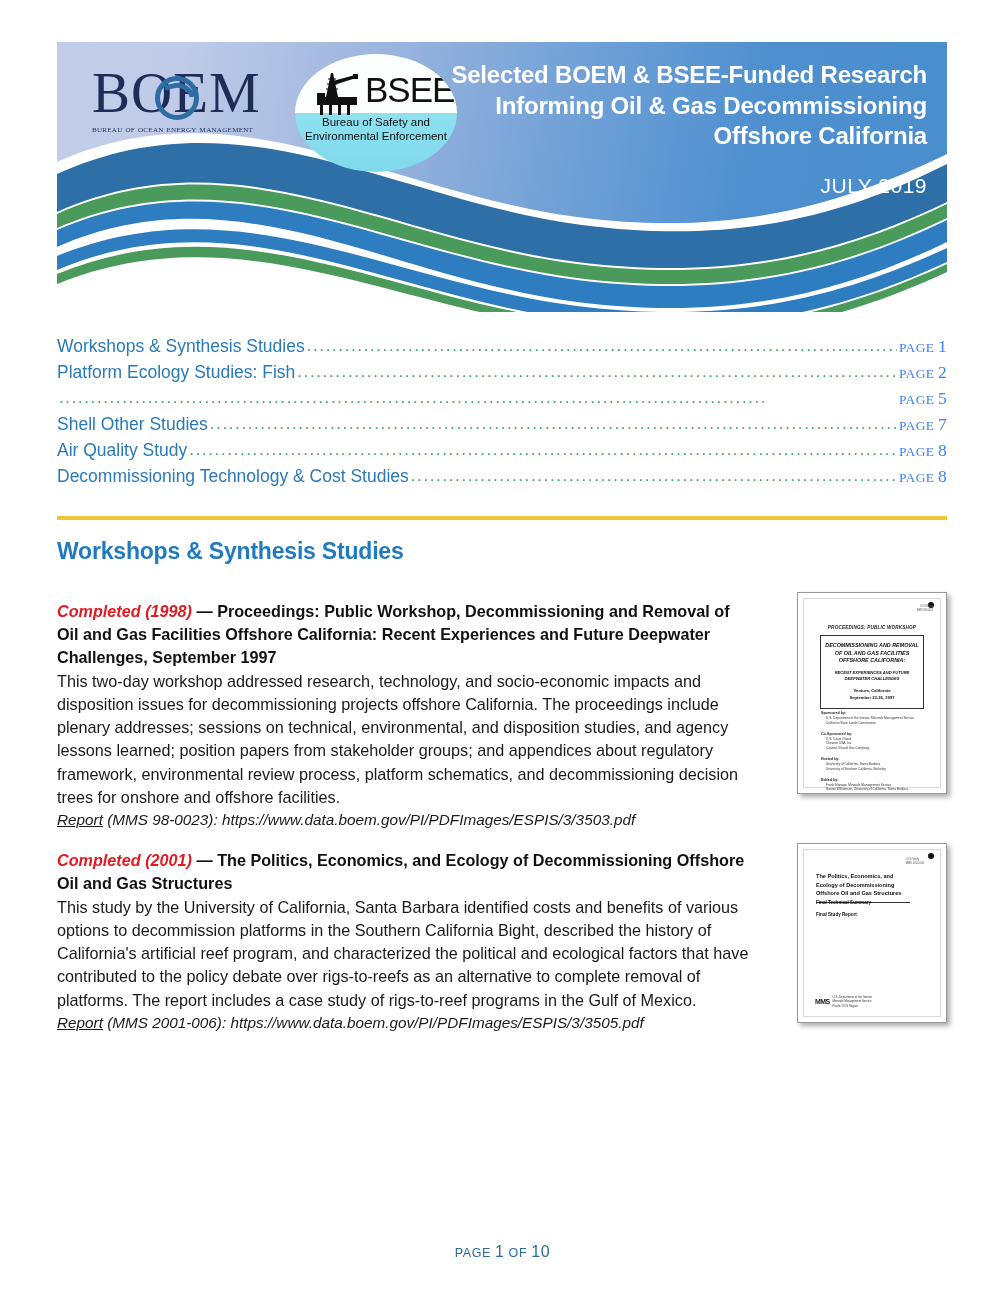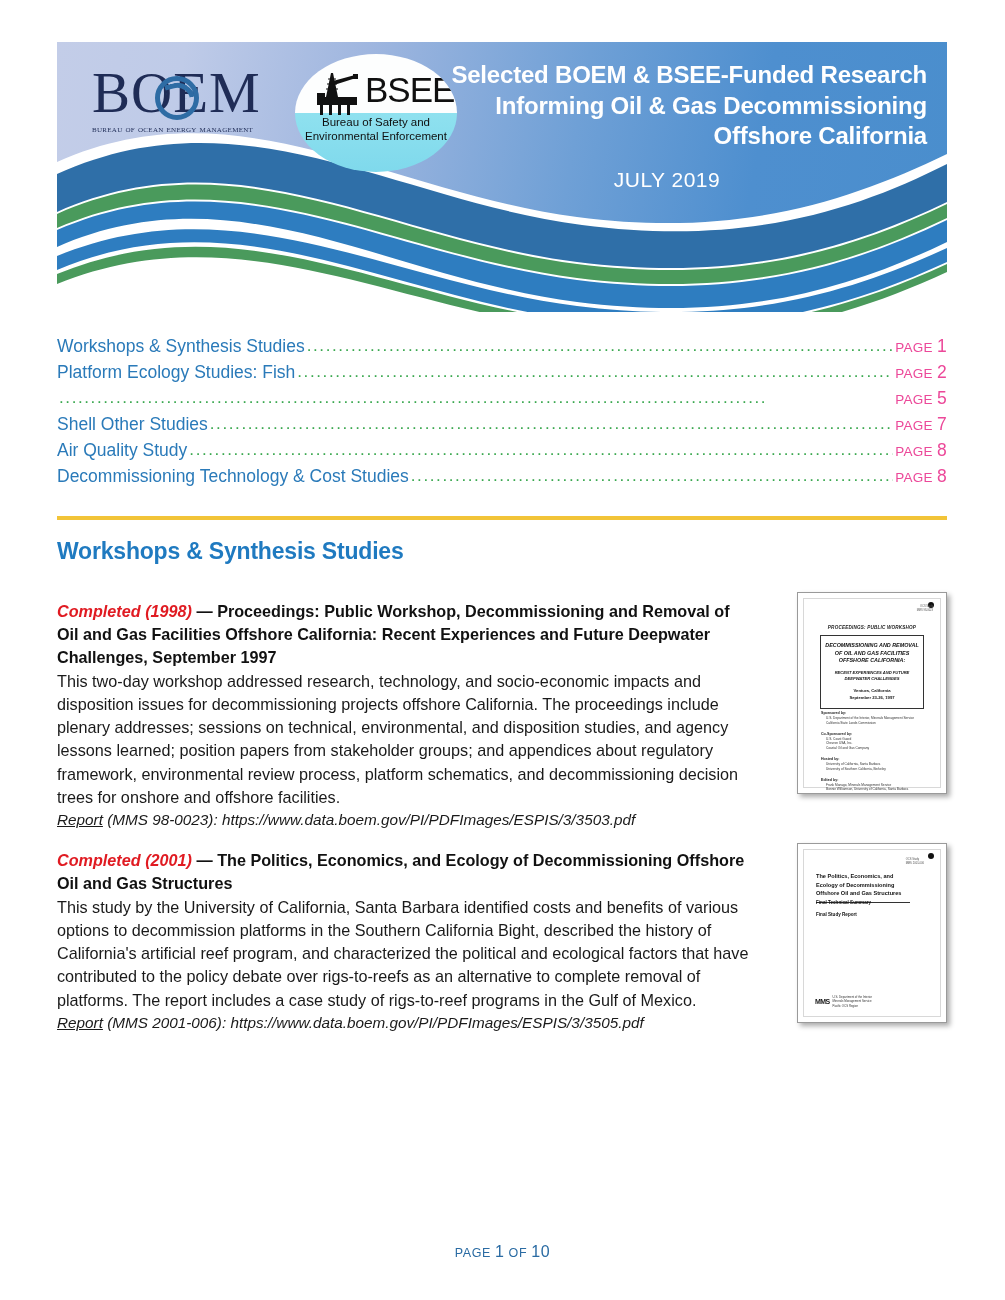--- a/index.html
+++ b/index.html
@@ -147,25 +147,24 @@
   }
   .header-title-line {
     font-size: 24px;
     font-weight: bold;
     color: #ffffff;
     line-height: 1.28;
     letter-spacing: -0.2px;
     text-align: right;
   }
   #header-date {
-    margin-top: 16px;
+    margin-top: 22px;
     font-size: 21px;
     color: #ffffff;
     letter-spacing: 0.5px;
-    text-align: center;
   }
 
   
   #toc {
     position: absolute;
     left: 57px;
     top: 336px;
     width: 890px;
   }
   .toc-row {
@@ -182,23 +181,24 @@
     overflow: hidden;
     color: #3aa84f;
     letter-spacing: 1.6px;
     font-size: 17px;
     margin: 0 2px;
     position: relative;
     top: -1px;
   }
   .toc-page {
     flex: 0 0 auto;
-    color: #ec4899;
+    color: #3b82f6;
     font-size: 13.5px;
     letter-spacing: 0.3px;
+    font-family: Liberation Serif, serif;
   }
   .toc-page .pg-num { font-size: 17.5px; }
 
   
   #section-divider {
     position: absolute;
     left: 57px;
     top: 516px;
     width: 890px;
     height: 4px;

